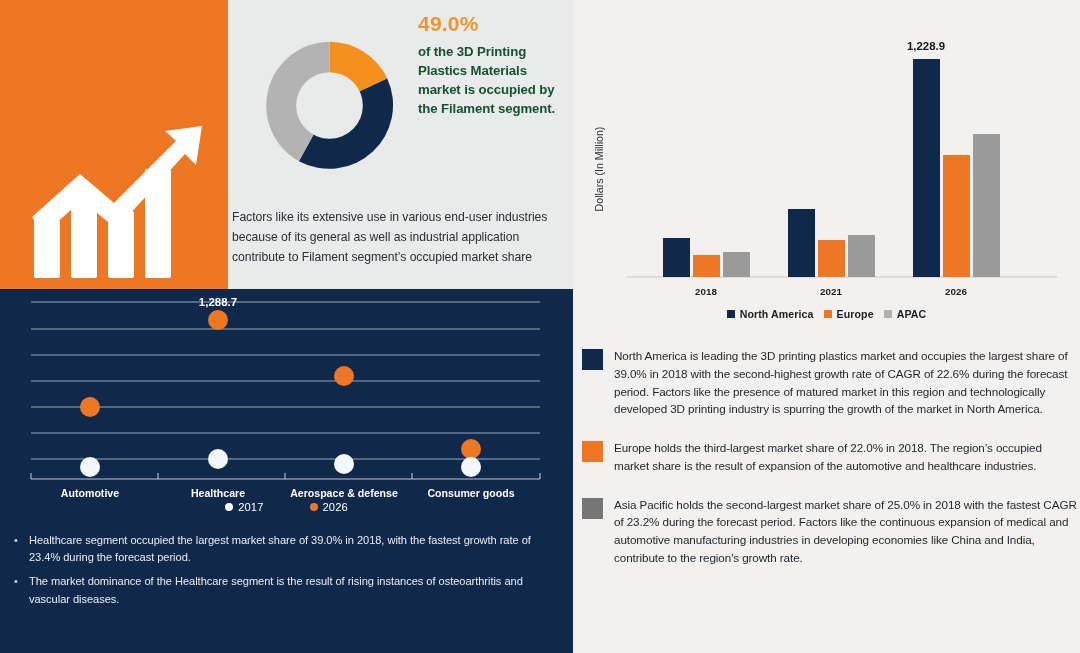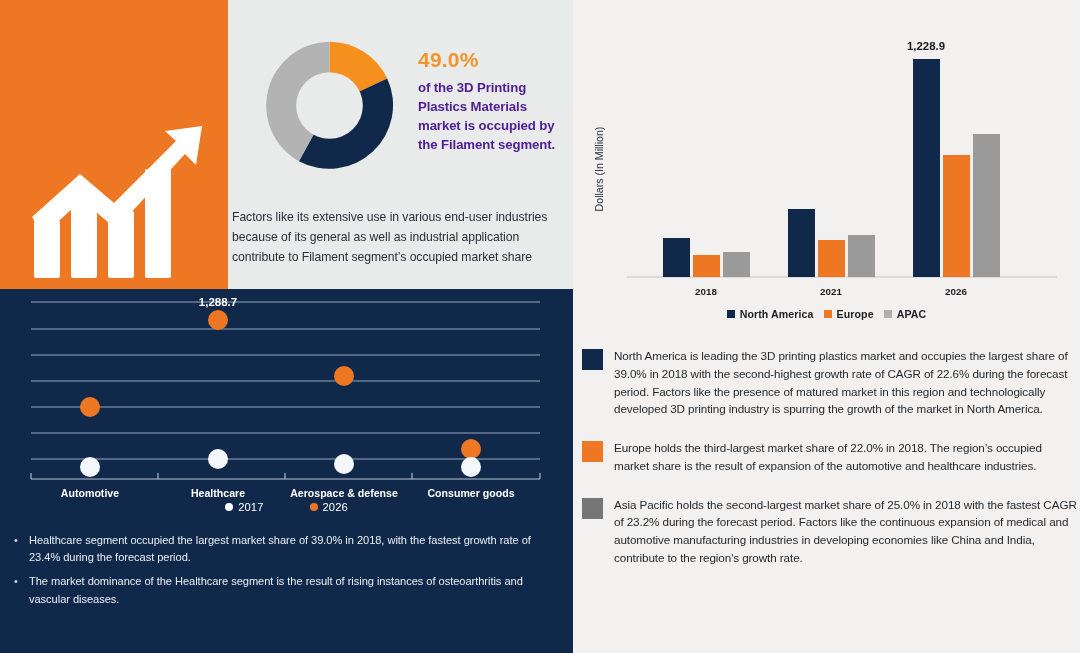--- a/index.html
+++ b/index.html
@@ -25,24 +25,24 @@
   .accel-pct { font-size:25px; font-weight:700; letter-spacing:.3px; line-height:1.2; color:#ffffff; }
   #growth-arrow-icon { position:absolute; left:26px; top:125px; }
 
   
   #donut-panel {
     position:absolute; left:228px; top:0; width:345px; height:289px;
     background:#e9eaea;
   }
   #donut-chart { position:absolute; left:29px; top:33px; width:145px; height:145px; }
   .donut-svg { display:block; }
-  .donut-head { position:absolute; left:190px; top:12px; width:148px;margin-top:36px; }
+  .donut-head { position:absolute; left:190px; top:12px; width:148px; }
   .donut-pct { font-size:21px; font-weight:700; color:#f0952c; letter-spacing:.2px; line-height:1.1; }
   .donut-statement {
-    margin-top:8px; font-size:13.2px; font-weight:700; color:#4c1d95;
+    margin-top:8px; font-size:13.2px; font-weight:700; color:#14532d;
     line-height:1.43; letter-spacing:-.1px;
   }
   .donut-note {
     position:absolute; left:4px; top:208px; width:340px;
     font-size:12.2px; color:#2a2f35; line-height:1.62; letter-spacing:-.05px;
   }
 
   
   #navy-panel {
     position:absolute; left:0; top:289px; width:573px; height:439px;

